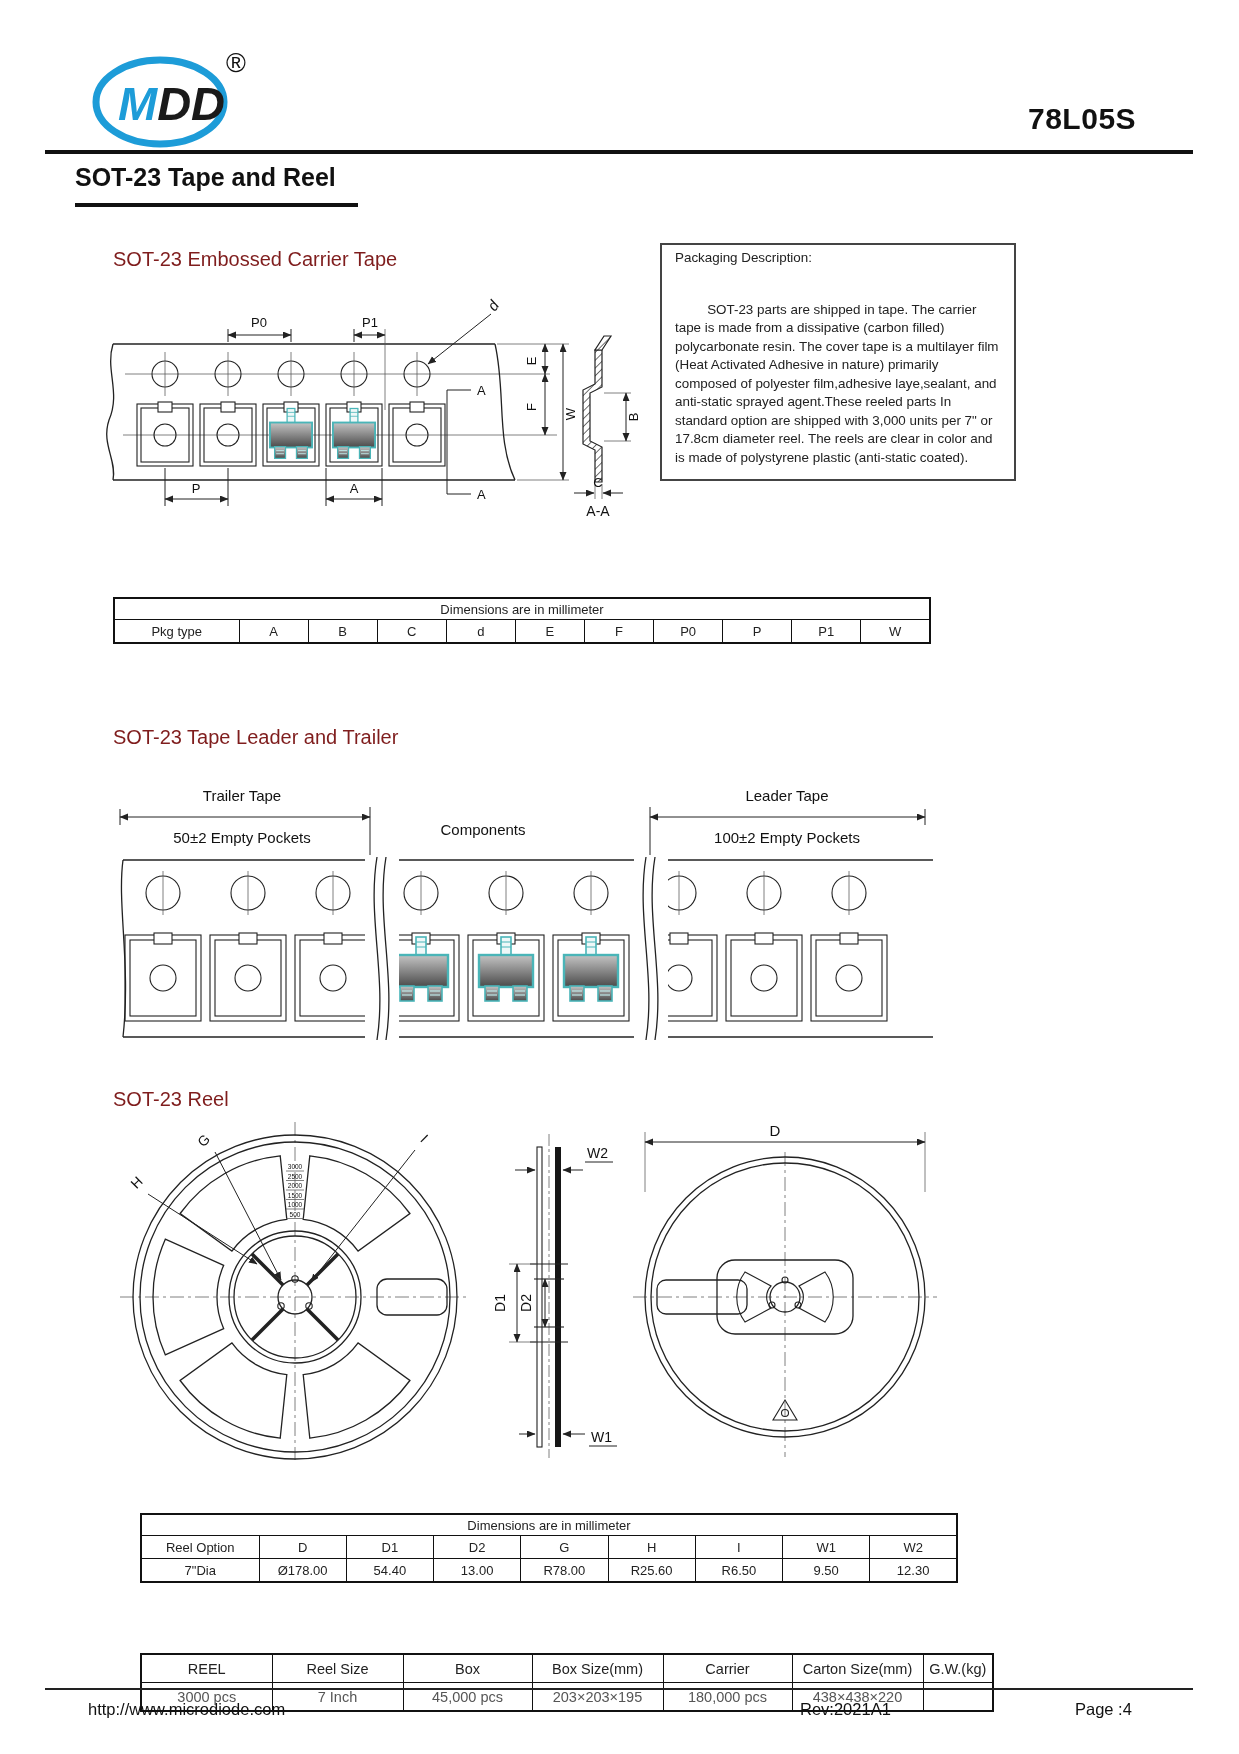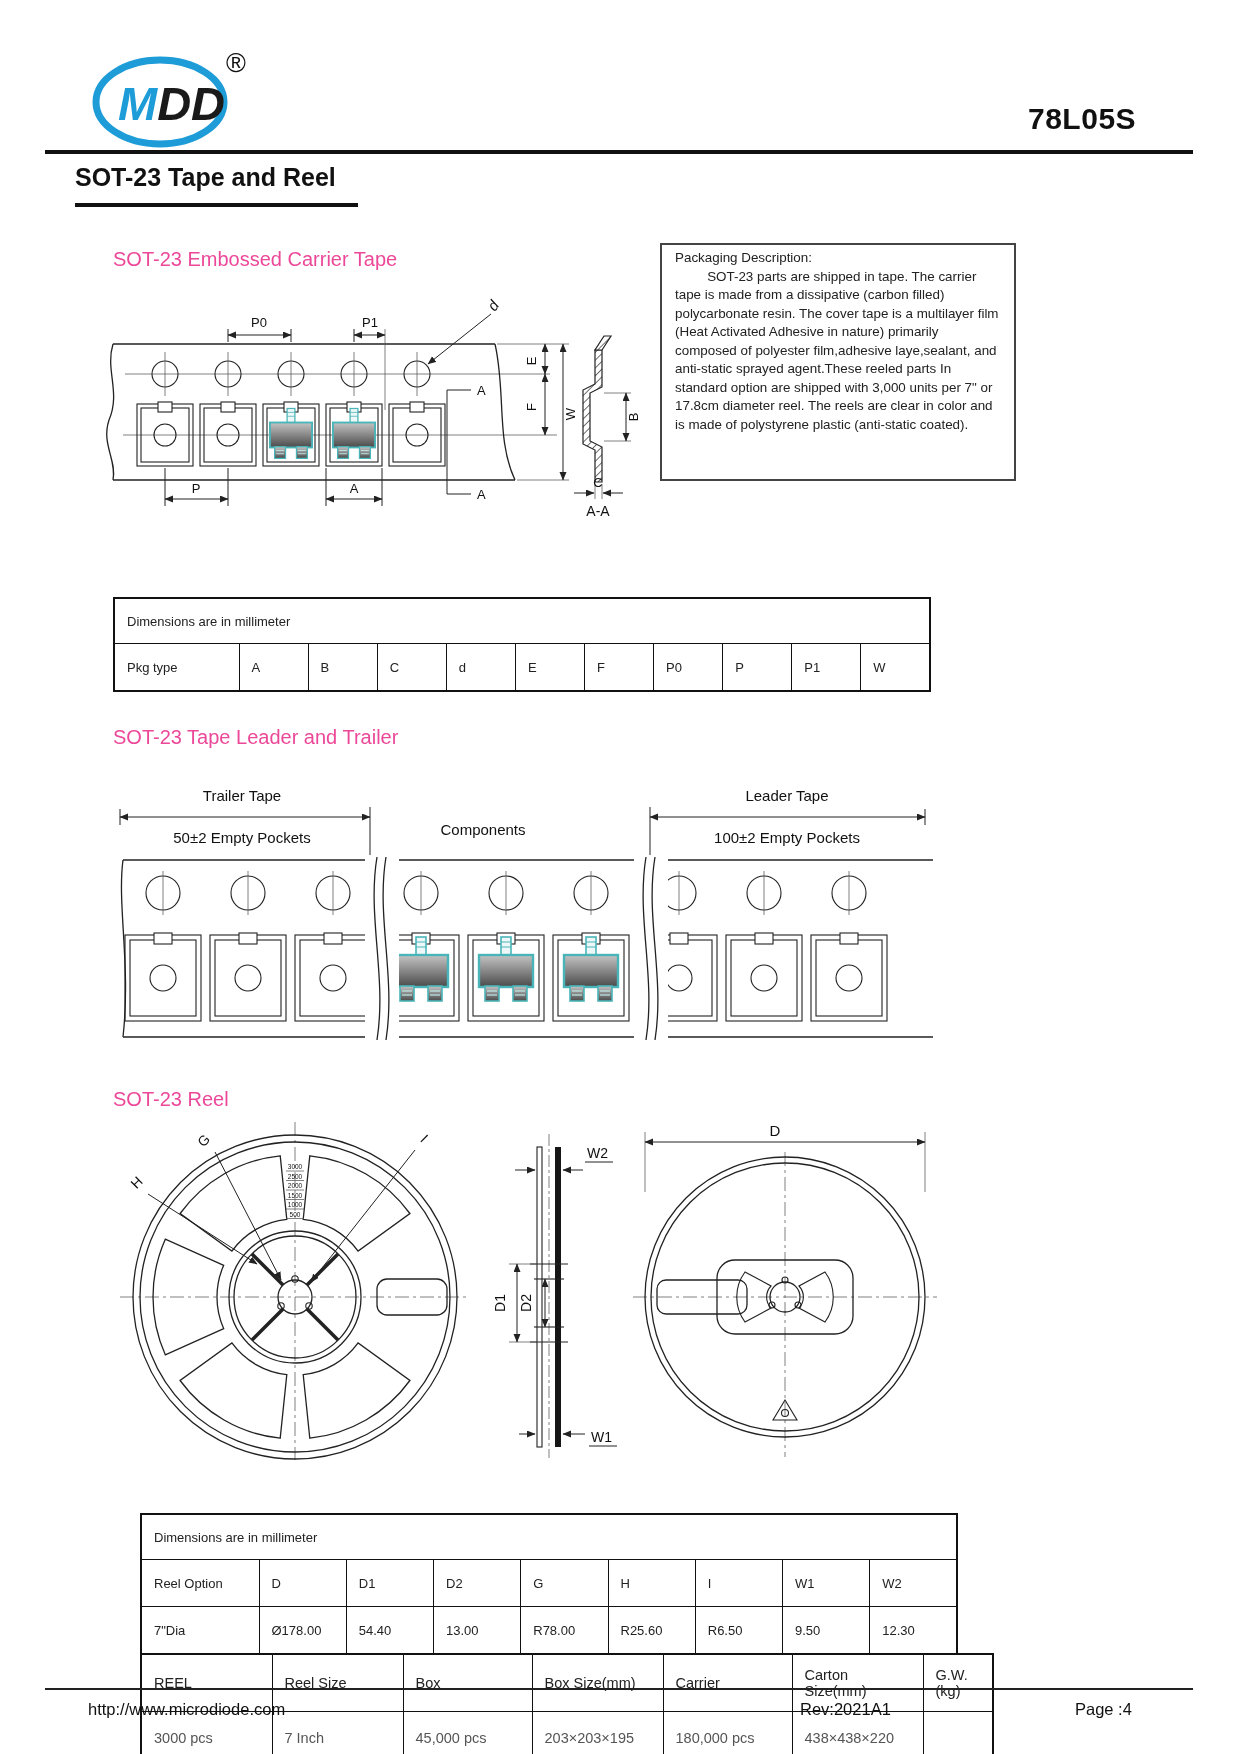--- a/index.html
+++ b/index.html
@@ -4,27 +4,27 @@
 <style>
   html,body{margin:0;padding:0;background:#888;}
   .page{position:relative;width:1239px;height:1754px;background:#fff;margin:0 auto;
         font-family:"Liberation Sans",sans-serif;color:#111;overflow:hidden;}
   .abs{position:absolute;}
   .part-number{font-size:30px;font-weight:bold;letter-spacing:.5px;}
   .hrule{background:#111;height:4px;}
   .frule{background:#222;height:2px;}
   .page-title{font-size:25px;font-weight:bold;}
   .title-underline{background:#111;height:4px;}
-  .sec-title{font-size:20px;color:#ec4899;}
+  .sec-title{font-size:20px;color:#7f1d1d;}
   .pkg-box{border:2px solid #444;width:356px;height:238px;padding:4px 13px;box-sizing:border-box;
            font-size:13.4px;line-height:1.38;color:#222;}
-  .pkg-box .body{text-indent:2.4em;}
+  .pkg-box .body{text-indent:2.4em;margin-top:33px;}
   table.dimtbl{border-collapse:collapse;table-layout:fixed;background:#fff;border:2.5px solid #111;}
-  table.dimtbl td{border:1.5px solid #111;vertical-align:middle;
-                  font-size:13px;padding:12px;color:#222;height:22px;}
+  table.dimtbl td{border:1.5px solid #111;text-align:center;vertical-align:middle;
+                  font-size:13px;padding:0;color:#222;height:22px;}
   table.dimtbl td.caption{height:20px;}
   table.t3 td{font-size:14.5px;height:27px;}
   table.t3 tr.data td{color:#555;}
   .footer-text{font-size:16.5px;color:#111;}
   
   .ln{stroke:#222;stroke-width:1.3;fill:none;}
   .ln2{stroke:#222;stroke-width:1.1;fill:none;}
   .thin{stroke:#555;stroke-width:.75;fill:none;}
   .dim{stroke:#222;stroke-width:1;fill:none;}
   .thick{stroke:#222;stroke-width:3.5;fill:none;}

